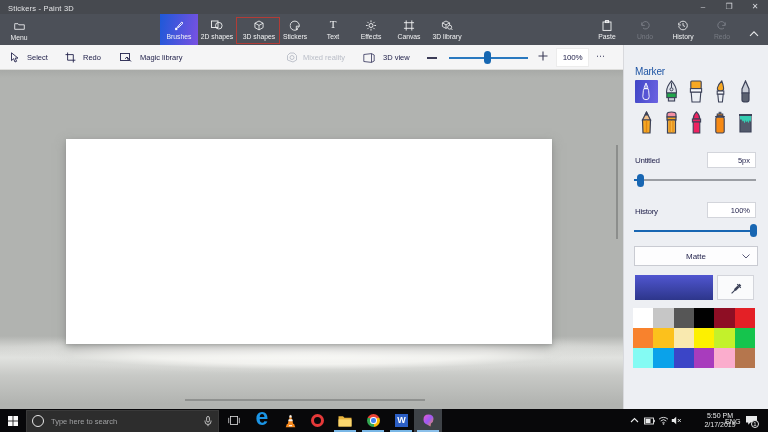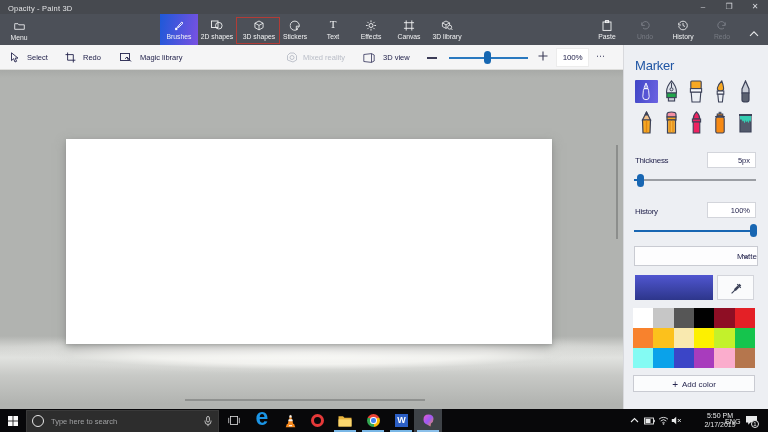--- a/index.html
+++ b/index.html
@@ -32,44 +32,44 @@
     background:linear-gradient(180deg, rgba(210,211,208,0) 0%, rgba(225,226,223,.7) 16%, rgba(233,234,231,.85) 32%, rgba(218,219,216,.55) 58%, rgba(177,179,176,0) 100%); }
   #floorglow { left:-10px; top:262px; width:643px; height:48px;
     background:radial-gradient(ellipse 55% 50% at 50% 42%, rgba(252,252,250,1) 0%, rgba(245,245,242,.9) 50%, rgba(222,223,220,.35) 72%, rgba(177,179,176,0) 90%); }
   #paintcanvas { left:66px; top:69px; width:486px; height:205px; background:#fff;
     box-shadow:0 4px 10px rgba(118,120,118,.5), 0 1px 3px rgba(125,127,125,.4); }
   #vscroll { left:616px; top:75px; width:2px; height:94px; background:#8c8e8c; }
   #hscroll { left:185px; top:329px; width:240px; height:2px; background:#8f918f; }
 
   
   #sidebar { left:623px; top:45px; width:145px; height:364px; background:#edeff3; border-left:1px solid #d8d9dd; }
-  #sb-title { left:11px; top:13px; font-size:13px; color:#1f55a4; letter-spacing:-0.2px; }
+  #sb-title { left:11px; top:21px; font-size:10px; color:#1f55a4; letter-spacing:-0.2px; }
   .bcell { width:23px; height:23px; }
   .sblbl { font-size:8px; color:#26264f; letter-spacing:-0.3px; }
   .valbox { width:49px; height:16px; background:#fff; border:1px solid #d3d5db; font-size:7.5px; color:#26264f; text-align:right; line-height:15px; padding-right:5px; }
   .track { height:2px; background:#9b9ea3; }
   .fill { position:absolute; left:0; top:0; height:2px; background:#1866b2; }
   .thumb { width:7px; height:13px; border-radius:3.5px; background:#1866b2; }
-  #matte { left:10px; top:201px; width:124px; height:20px; background:#fdfdfe; border:1px solid #c9cbd2; font-size:8px; color:#26264f; text-align:right; line-height:19px; }
+  #matte { left:10px; top:201px; width:124px; height:20px; background:#fdfdfe; border:1px solid #c9cbd2; font-size:8px; color:#26264f; text-align:center; line-height:19px; }
   #colprev { left:11px; top:230px; width:78px; height:25px; background:linear-gradient(180deg,#5056d0 0%, #2d368b 100%); }
   #eyebox { left:93px; top:230px; width:37px; height:25px; background:#fafbfc; border:1px solid #d3d5db; }
   #palette { left:9px; top:263px; width:122px; height:60px; display:grid; grid-template-columns:repeat(6,1fr); grid-template-rows:repeat(3,1fr); }
   #addcolor { left:9px; top:330px; width:122px; height:17px; background:#fbfcfd; border:1px solid #c9cbd2; font-size:8px; color:#26264f; text-align:center; line-height:15px; }
 
   
   #taskbar { left:0; top:409px; width:768px; height:23px; background:#08080a; color:#e5e6e8; }
   #search { left:26px; top:1px; width:193px; height:34px; background:#2d2d2d; border:1px solid #3a3a3a; }
   #searchtxt { left:24px; top:0; height:20px; line-height:21px; font-size:7.5px; color:#9fa0a2; }
   .trtxt { font-size:7px; color:#e8e9ea; white-space:nowrap; }
 </style>
 </head>
 <body>
 
 <div id="titlebar" class="abs">
-  <div id="title" class="abs">Opacity - Paint 3D</div>
+  <div id="title" class="abs">Stickers - Paint 3D</div>
   <div class="winbtn abs" style="left:693px;">–</div>
   <div class="winbtn abs" style="left:719px;">❐</div>
   <div class="winbtn abs" style="left:745px;">✕</div>
 </div>
 
 <div id="ribbon" class="abs">
   <div class="abs" style="left:13.5px; top:9px;">
     <svg width="11" height="7" viewBox="0 0 11 7">
         <path d="M0.7 1.8 L0.7 6.3 L10.3 6.3 L10.3 1.8 M0.7 1.8 L0.7 0.7 L4 0.7 L4.9 1.8 L10.3 1.8" fill="none" stroke="#e8e9eb" stroke-width=".9"></path>
       </svg>
@@ -304,21 +304,21 @@
     <path d="M3.2 5.8 Q8 4.2 12.8 5.8" fill="none" stroke="#3c4258" stroke-width="1.3"></path>
     <rect x="3.8" y="6.2" width="8.4" height="15.8" rx="1.5" fill="#f78a14" stroke="#3c4258" stroke-width="1.1"></rect>
   </svg>
 
   <svg class="abs" style="left:112.5px; top:66px;" width="17" height="23" viewBox="0 0 17 23">
     <rect x="2" y="3" width="13" height="2" fill="#3c4258"></rect>
     <path d="M3 5 L14 5 L14 21 L3 21 Z" fill="#525a6b" stroke="#3c4258" stroke-width="1.2"></path>
     <path d="M3 5 L14 5 L14 9 Q13.4 12.5 12.4 9 Q11.6 14.5 10.4 9.5 Q9.6 13 8.6 9 Q7.8 15 6.6 9.5 Q5.8 12 4.8 8.5 L3 8.5 Z" fill="#35cdb2"></path>
   </svg>
 
-  <div class="abs sblbl" style="left:11px; top:110.5px;">Thickness</div>
+  <div class="abs sblbl" style="left:11px; top:110.5px;">Untitled</div>
   <div class="abs valbox" style="left:83px; top:107px;">5px</div>
   <div class="abs track" style="left:10px; top:134px; width:122px;">
       <div class="fill" style="width:9px;"></div>
     </div>
   <div class="abs thumb" style="left:13px; top:129px;"></div>
 
   <div class="abs sblbl" style="left:11px; top:161.5px;">History</div>
   <div class="abs valbox" style="left:83px; top:157px;">100%</div>
   <div class="abs track" style="left:10px; top:184.5px; width:122px;">
       <div class="fill" style="width:120px;"></div>
@@ -354,21 +354,20 @@
       <div style="background:#c3f12b;"></div>
       <div style="background:#15c44d;"></div>
     <div style="background:#84fbf3;"></div>
       <div style="background:#0aa2ea;"></div>
       <div style="background:#3b45c7;"></div>
       <div style="background:#a83cbd;"></div>
       <div style="background:#fbadcd;"></div>
       <div style="background:#b5764d;"></div>
   </div>
 
-  <div id="addcolor" class="abs"><span style="font-size:10px; position:relative; top:0.5px;">+</span>&nbsp; Add color</div>
 </div>
 
 <div id="taskbar" class="abs">
 
   <svg class="abs" style="left:8px; top:7px;" width="10" height="10" viewBox="0 0 10 10">
       <rect x="0" y="0" width="4.6" height="4.6" fill="#fbfbfb"></rect>
       <rect x="5.4" y="0" width="4.6" height="4.6" fill="#fbfbfb"></rect>
       <rect x="0" y="5.4" width="4.6" height="4.6" fill="#fbfbfb"></rect>
       <rect x="5.4" y="5.4" width="4.6" height="4.6" fill="#fbfbfb"></rect>
     </svg>

